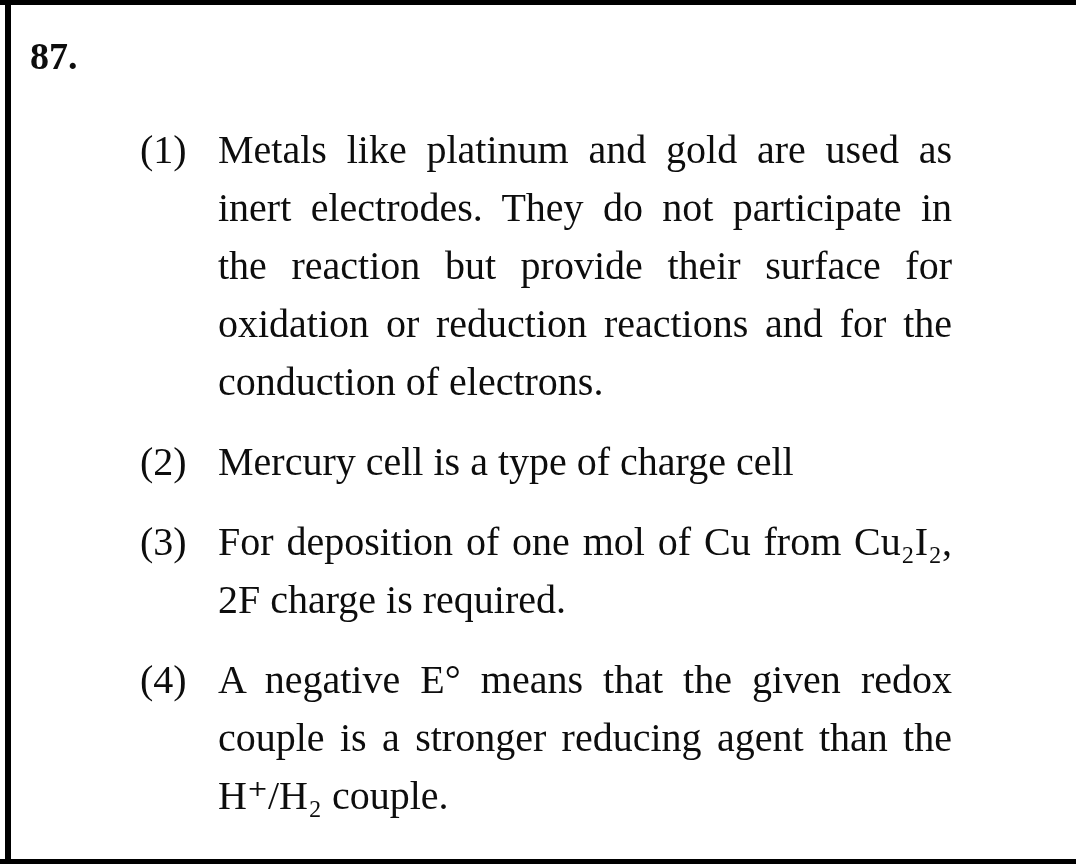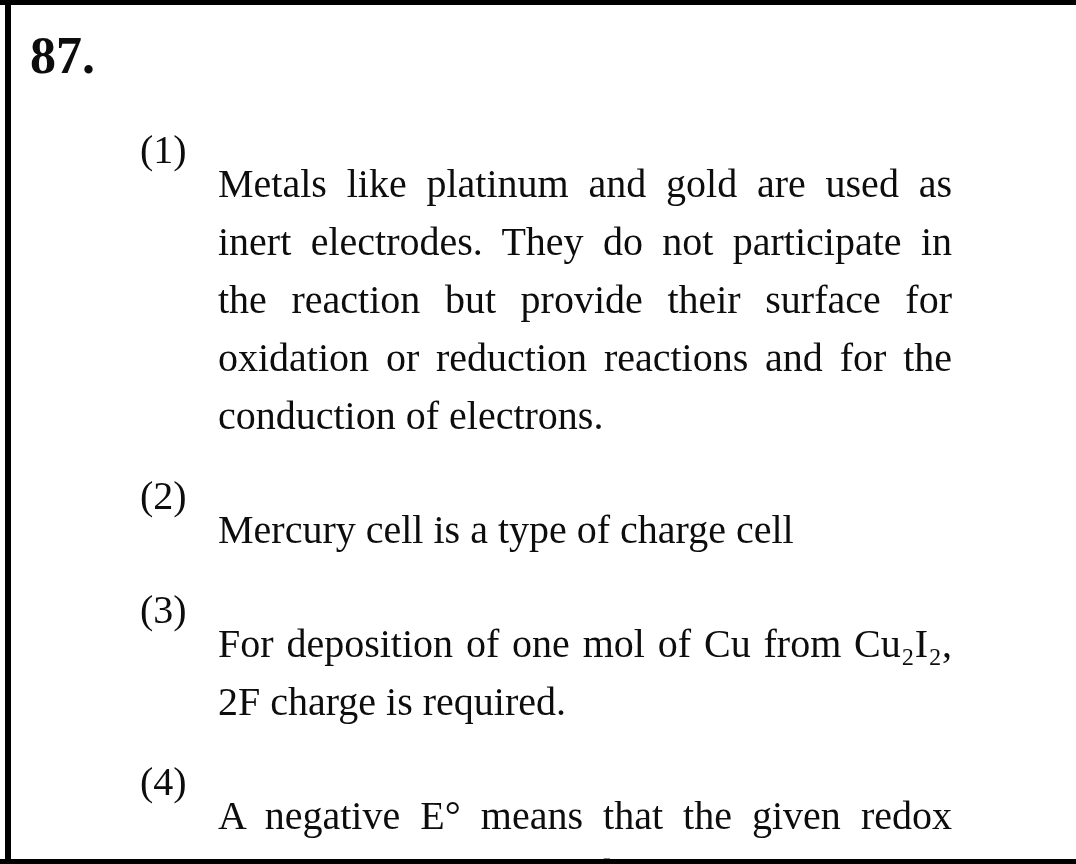--- a/index.html
+++ b/index.html
@@ -29,21 +29,21 @@
   .content {
     position: absolute;
     left: 30px;
     top: 22px;
     width: 922px;
   }
   .q-header {
     display: flex;
     align-items: flex-start;
     margin-bottom: 36px;
-    font-size: 52px;
+    font-size: 38px;
     line-height: 58px;
   }
   .q-number {
     width: 115px;
     flex: 0 0 115px;
     font-weight: 700;
   }
   .q-text {
     flex: 1;
   }
@@ -56,21 +56,20 @@
     line-height: 58px;
   }
   .opt-label {
     width: 78px;
     flex: 0 0 78px;
   }
   .opt-text {
     width: 734px;
     flex: 0 0 734px;
     text-align: justify;
-    margin-top: 34px;
   }
 </style>
 </head>
 <body>
 
 <div class="page">
   <div class="left-rule"></div>
 
   <div class="content">
 

